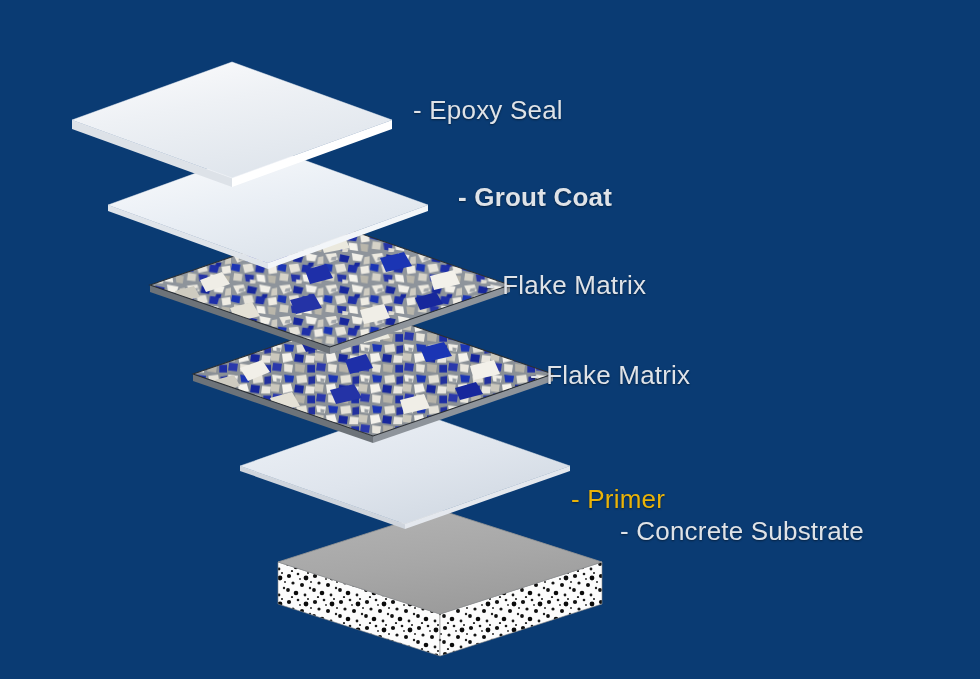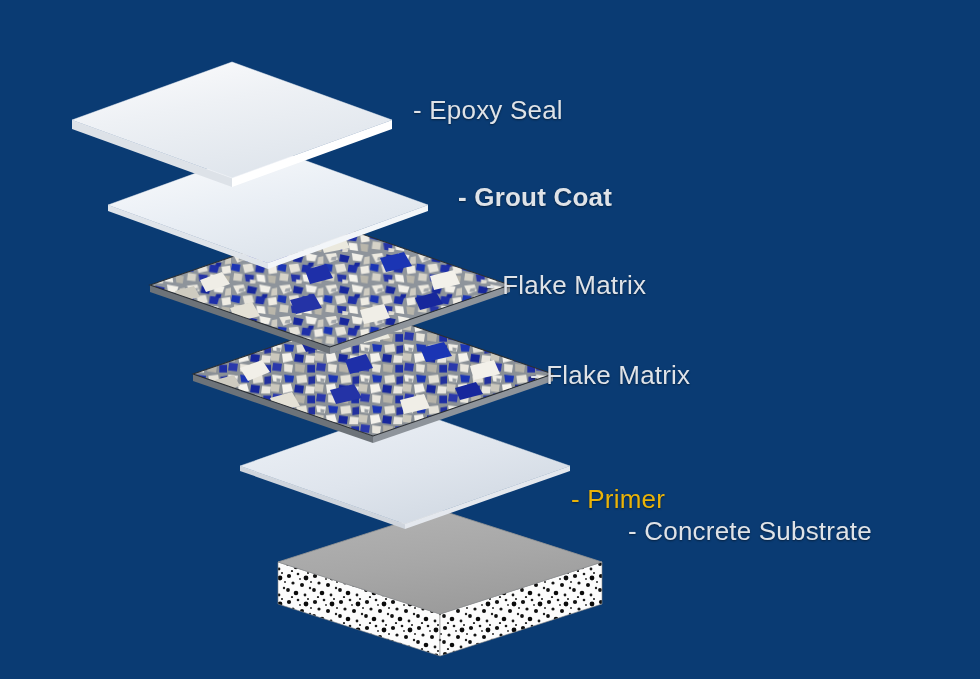--- a/index.html
+++ b/index.html
@@ -207,15 +207,15 @@
   <div class="layer-label" style="left: 413px; top: 97px; color: rgb(223, 227, 232);">- Epoxy Seal</div>
 
   <div class="layer-label" style="left: 458px; top: 184px; color: rgb(223, 227, 232); font-weight: bold;">- Grout Coat</div>
 
   <div class="layer-label" style="left: 486px; top: 272px; color: rgb(223, 227, 232);">- Flake Matrix</div>
 
   <div class="layer-label" style="left: 530px; top: 362px; color: rgb(223, 227, 232);">- Flake Matrix</div>
 
   <div class="layer-label" style="left: 571px; top: 447px; color: #eab308; margin-top: 39px;">- Primer</div>
 
-  <div class="layer-label" style="left: 620px; top: 518px; color: rgb(223, 227, 232); margin-left: 8px;">- Concrete Substrate</div>
+  <div class="layer-label" style="left: 620px; top: 518px; color: rgb(223, 227, 232);">- Concrete Substrate</div>
 
 </div>
 
 </body></html>

